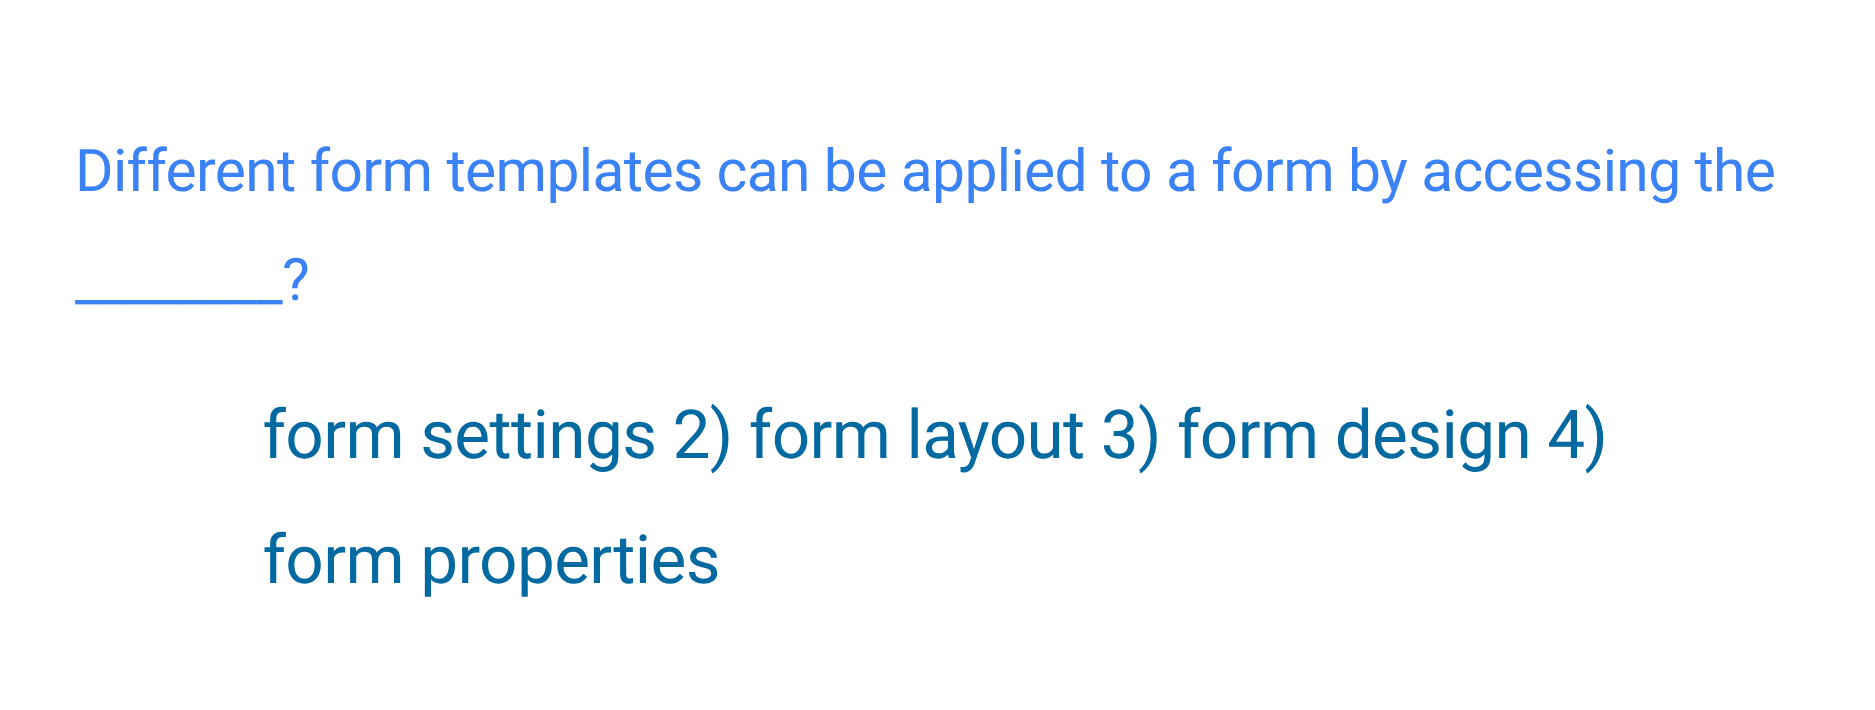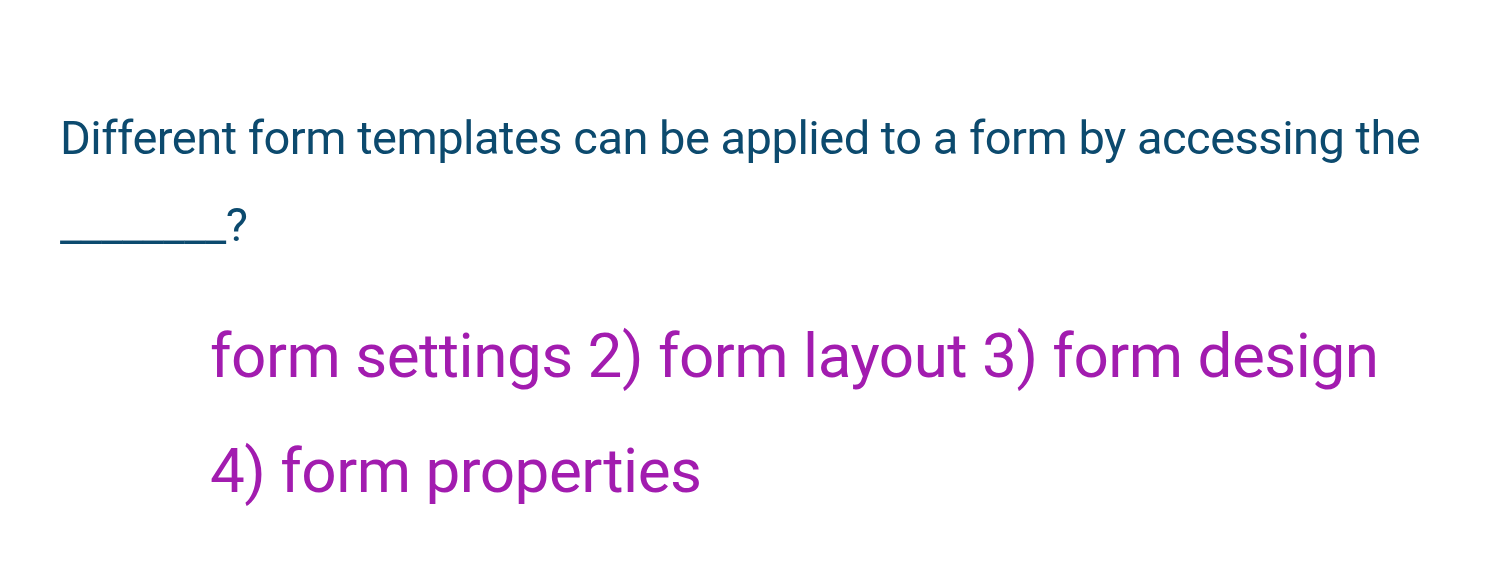--- a/index.html
+++ b/index.html
@@ -10,32 +10,32 @@
     body {
       width: 1500px;
       height: 568px;
       background: #ffffff;
       font-family: -apple-system, BlinkMacSystemFont, "Segoe UI", Roboto, Helvetica, Arial, sans-serif;
       padding: 95px 60px 0 60px;
     }
     .question-text {
       font-size: 47px;
       line-height: 1.85;
-      color: #0c4a6e;
+      color: #3b82f6;
       letter-spacing: -0.5px;
     }
     .options-block {
       padding-left: 150px;
       padding-right: 60px;
       margin-top: 30px;
     }
     .options-text {
-      font-size: 62px;
+      font-size: 54px;
       line-height: 1.85;
-      color: #a21caf;
+      color: #0369a1;
       letter-spacing: -0.5px;
     }
   </style>
 </head>
 <body>
 
 <div class="question-text">Different form templates can be applied to a form by accessing the ________?</div>
 
 <div class="options-block">
   <div class="options-text">form settings 2) form layout 3) form design 4) form properties</div>

